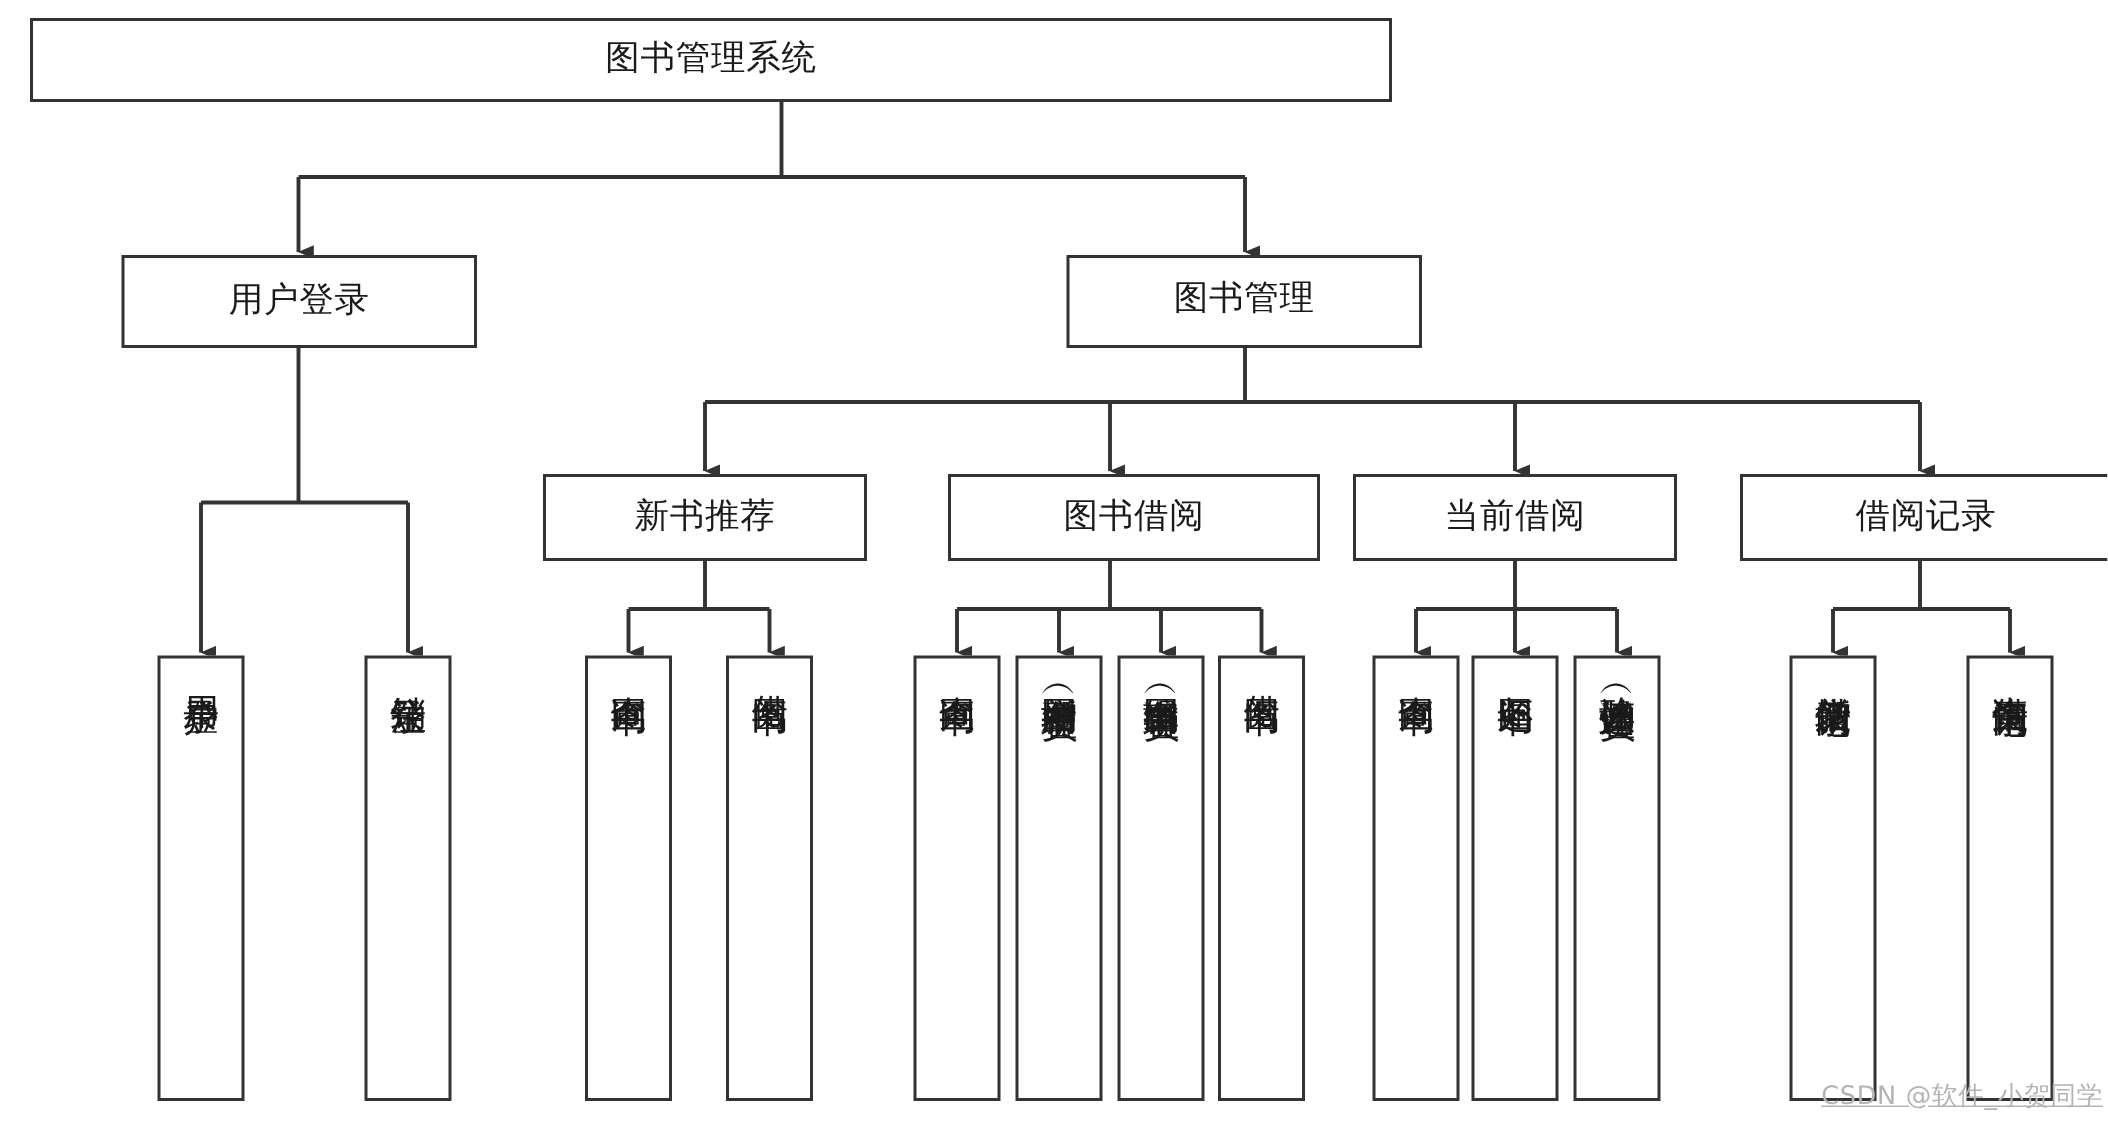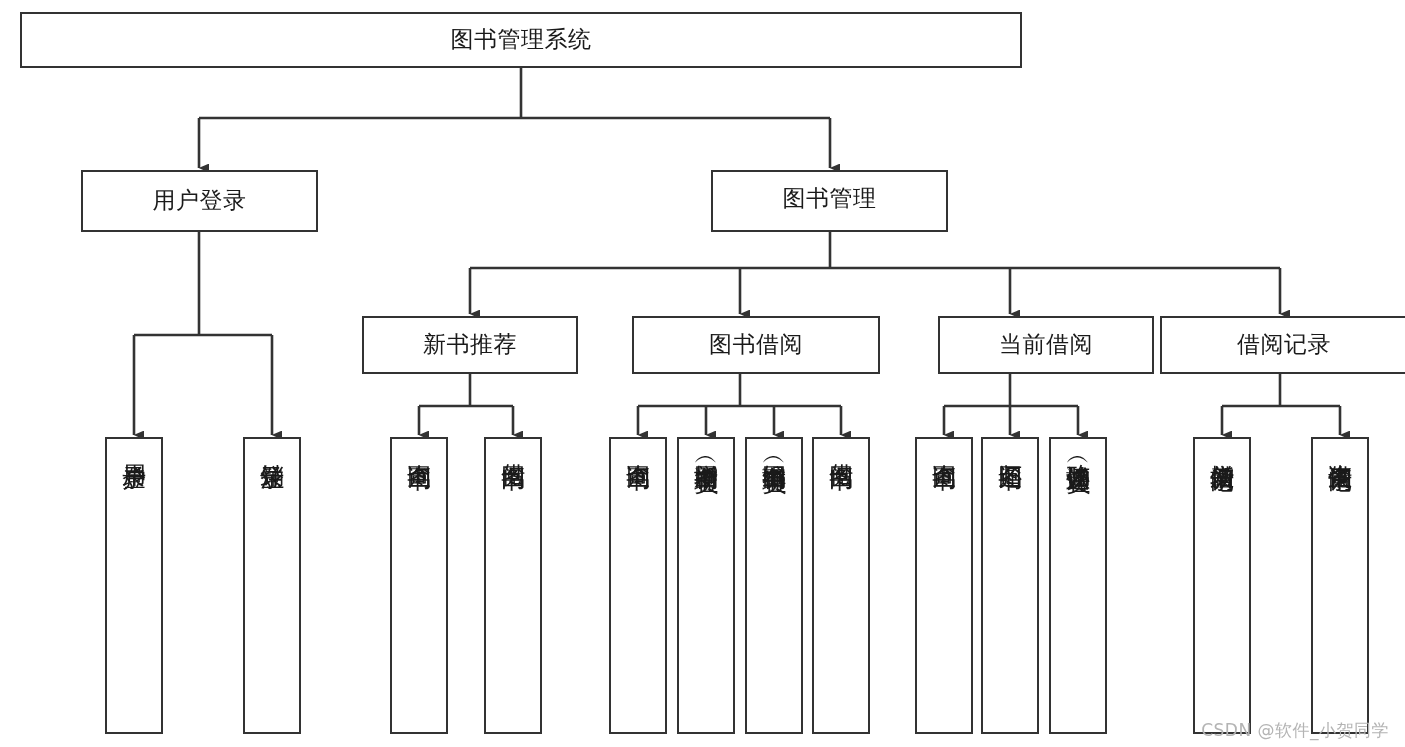--- a/index.html
+++ b/index.html
@@ -55,27 +55,28 @@
   }
   .node.vert .lbl {
     writing-mode: vertical-rl;
     text-orientation: upright;
     font-size: 24px;
     line-height: 1.02;
     letter-spacing: 1px;
   }
   .watermark {
     position: absolute;
-    right: 16px;
+    right: 3px;
     bottom: 5px;
     font-size: 17px;
     color: #b4b4b4;
     z-index: 5;
     white-space: nowrap;
     letter-spacing: 0.5px;
+    text-decoration: underline;
   }
 </style>
 </head>
 <body>
 
 <div id="canvas">
 
   <svg id="edges" viewBox="0 0 1405 747" xmlns="http://www.w3.org/2000/svg">
     <defs>
       <marker id="arrow" markerWidth="9" markerHeight="11" refX="4.5" refY="10.2" orient="auto" markerUnits="userSpaceOnUse">
@@ -119,38 +120,38 @@
       <line x1="1010" y1="406" x2="1010" y2="435" marker-end="url(#arrow)"></line>
       <line x1="1078" y1="406" x2="1078" y2="435" marker-end="url(#arrow)"></line>
 
       <line x1="1280" y1="374" x2="1280" y2="406"></line>
       <line x1="1222" y1="406" x2="1340" y2="406"></line>
       <line x1="1222" y1="406" x2="1222" y2="435" marker-end="url(#arrow)"></line>
       <line x1="1340" y1="406" x2="1340" y2="435" marker-end="url(#arrow)"></line>
     </g>
   </svg>
 
-  <div class="node root horiz" style="left:20px; top:12px; width:1002px; height:56px;justify-content:center;">
+  <div class="node root horiz" style="left:20px; top:12px; width:908px; height:56px;justify-content:center;">
     <span class="lbl">图书管理系统</span>
   </div>
 
   <div class="node horiz" style="left:81px; top:170px; width:237px; height:62px;">
     <span class="lbl">用户登录</span>
   </div>
   <div class="node horiz" style="left:711px; top:170px; width:237px; height:62px;font-family:Liberation Mono, monospace;">
     <span class="lbl">图书管理</span>
   </div>
 
   <div class="node horiz" style="left:362px; top:316px; width:216px; height:58px;align-items:center;">
     <span class="lbl">新书推荐</span>
   </div>
   <div class="node horiz" style="left:632px; top:316px; width:248px; height:58px;">
     <span class="lbl">图书借阅</span>
   </div>
-  <div class="node horiz" style="left:902px; top:316px; width:216px; height:58px;margin-left:36px;">
+  <div class="node horiz" style="left:902px; top:316px; width:216px; height:58px;">
     <span class="lbl">当前借阅</span>
   </div>
   <div class="node horiz" style="left:1160px; top:316px; width:248px; height:58px;">
     <span class="lbl">借阅记录</span>
   </div>
 
   <div class="node vert" style="left:105px; top:437px; width:58px; height:297px;">
     <span class="lbl">用户登录</span>
   </div>
   <div class="node vert" style="left:243px; top:437px; width:58px; height:297px;">

